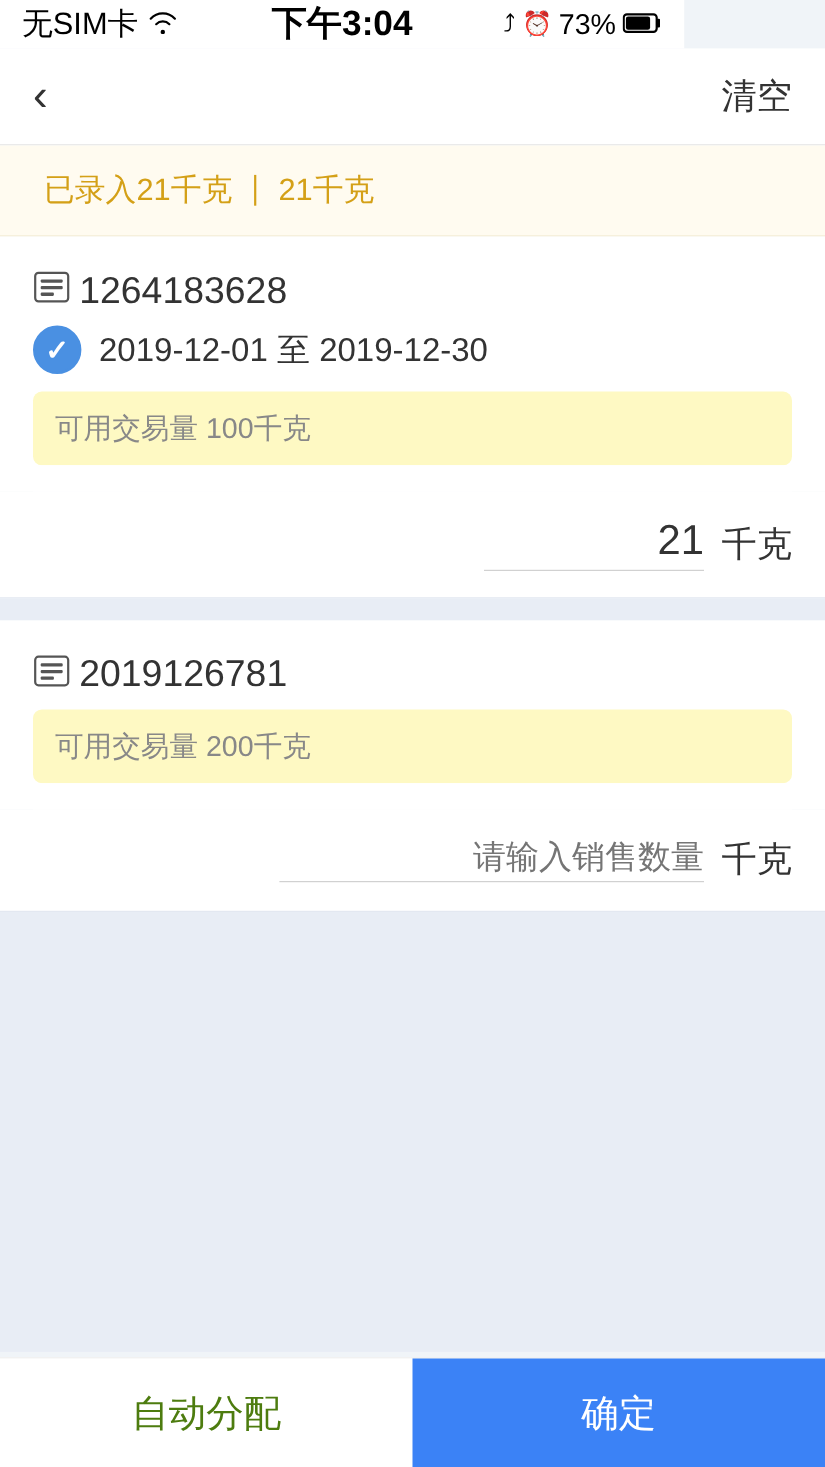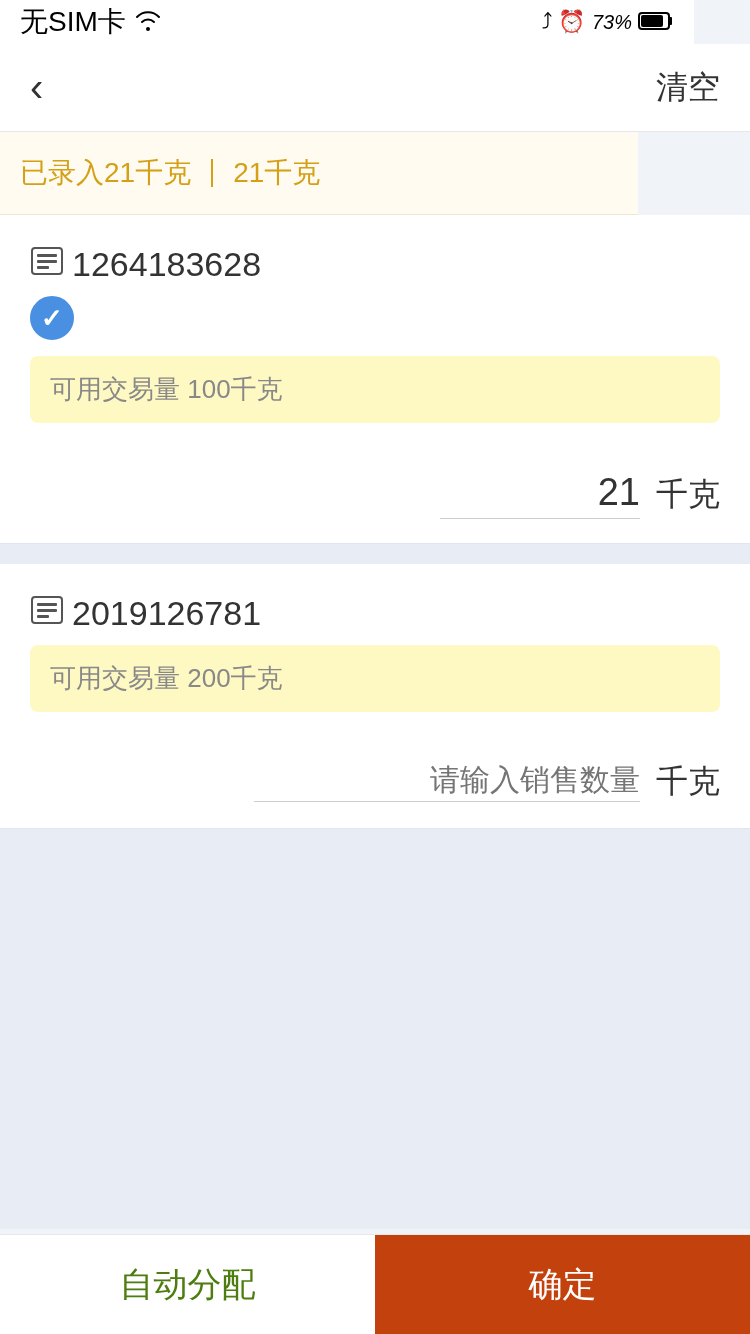--- a/index.html
+++ b/index.html
@@ -8,21 +8,21 @@
       width: 750px;
       min-height: 1334px;
       font-family: -apple-system, "PingFang SC", "Helvetica Neue", sans-serif;
       background: #f0f4f8;
       position: relative;
       overflow-x: hidden;
     }
 
     
     .status-bar {
-      width: 694px;
+      width: 622px;
       height: 44px;
       background: #fff;
       display: flex;
       align-items: center;
       justify-content: space-between;
       padding: 0 20px;
       font-size: 28px;
     }
     .status-left {
       display: flex;
@@ -71,23 +71,23 @@
       transform: translateX(-50%);
     }
     .nav-clear {
       font-size: 32px;
       color: #333;
       cursor: pointer;
     }
 
     
     .summary-bar {
-      width: 638px;
+      width: 750px;
       background: #fffbf0;
-      padding: 22px 20px;
+      padding: 22px 40px;
       display: flex;
       align-items: center;
       gap: 0;
       border-bottom: 1px solid #f0e8d0;
     }
     .summary-text {
       font-size: 28px;
       color: #d4a017;
       font-weight: 500;
     }
@@ -273,44 +273,45 @@
       border: none;
       outline: none;
     }
     .btn-confirm {
       flex: 1;
       display: flex;
       align-items: center;
       justify-content: center;
       font-size: 34px;
       color: #fff;
-      background: #c2410c;
+      background: #3b82f6;
       cursor: pointer;
       border: none;
       outline: none;
     }
   </style>
 </head>
 <body>
 
 <div class="status-bar" style="position:relative;">
   <div class="status-left">
     <span>无SIM卡</span>
     <span>
       <svg width="28" height="22" viewBox="0 0 28 22" fill="none">
         <path d="M14 18a2 2 0 100 4 2 2 0 000-4z" fill="#000"></path>
         <path d="M8 13a8.5 8.5 0 0112 0" stroke="#000" stroke-width="2" fill="none" stroke-linecap="round"></path>
         <path d="M3 8a15 15 0 0122 0" stroke="#000" stroke-width="2" fill="none" stroke-linecap="round"></path>
       </svg>
     </span>
   </div>
+  <div class="status-center">下午3:04</div>
   <div class="status-right">
     <span style="font-size:22px;">⤴</span>
     <span style="font-size:22px;">⏰</span>
-    <span style="font-size:20px;font-style:italic;">73%</span>
+    <span style="font-size:26px;">73%</span>
     <span>
       <svg width="36" height="20" viewBox="0 0 36 20">
         <rect x="1" y="2" width="30" height="16" rx="3" stroke="#000" stroke-width="2" fill="none"></rect>
         <rect x="31" y="6" width="3" height="8" rx="1" fill="#000"></rect>
         <rect x="3" y="4" width="22" height="12" rx="2" fill="#000"></rect>
       </svg>
     </span>
   </div>
 </div>
 
@@ -332,20 +333,21 @@
         <rect x="2" y="2" width="30" height="26" rx="3" stroke="#555" stroke-width="2"></rect>
         <rect x="7" y="8" width="20" height="3" rx="1" fill="#555"></rect>
         <rect x="7" y="14" width="20" height="3" rx="1" fill="#555"></rect>
         <rect x="7" y="20" width="12" height="3" rx="1" fill="#555"></rect>
       </svg>
     </span>
     <span class="batch-id">1264183628</span>
   </div>
   <div class="batch-date-row">
     <div class="radio-circle checked"></div>
+    <span class="batch-date">2019-12-01 至 2019-12-30</span>
   </div>
   <div class="available-row">
     <span class="available-text">可用交易量 100千克</span>
   </div>
   <div style="height:24px; background:#fff;"></div>
 </div>
 
 <div class="quantity-row">
   <div class="quantity-input-wrapper">
     <input class="quantity-input" type="text" value="21" style="">

